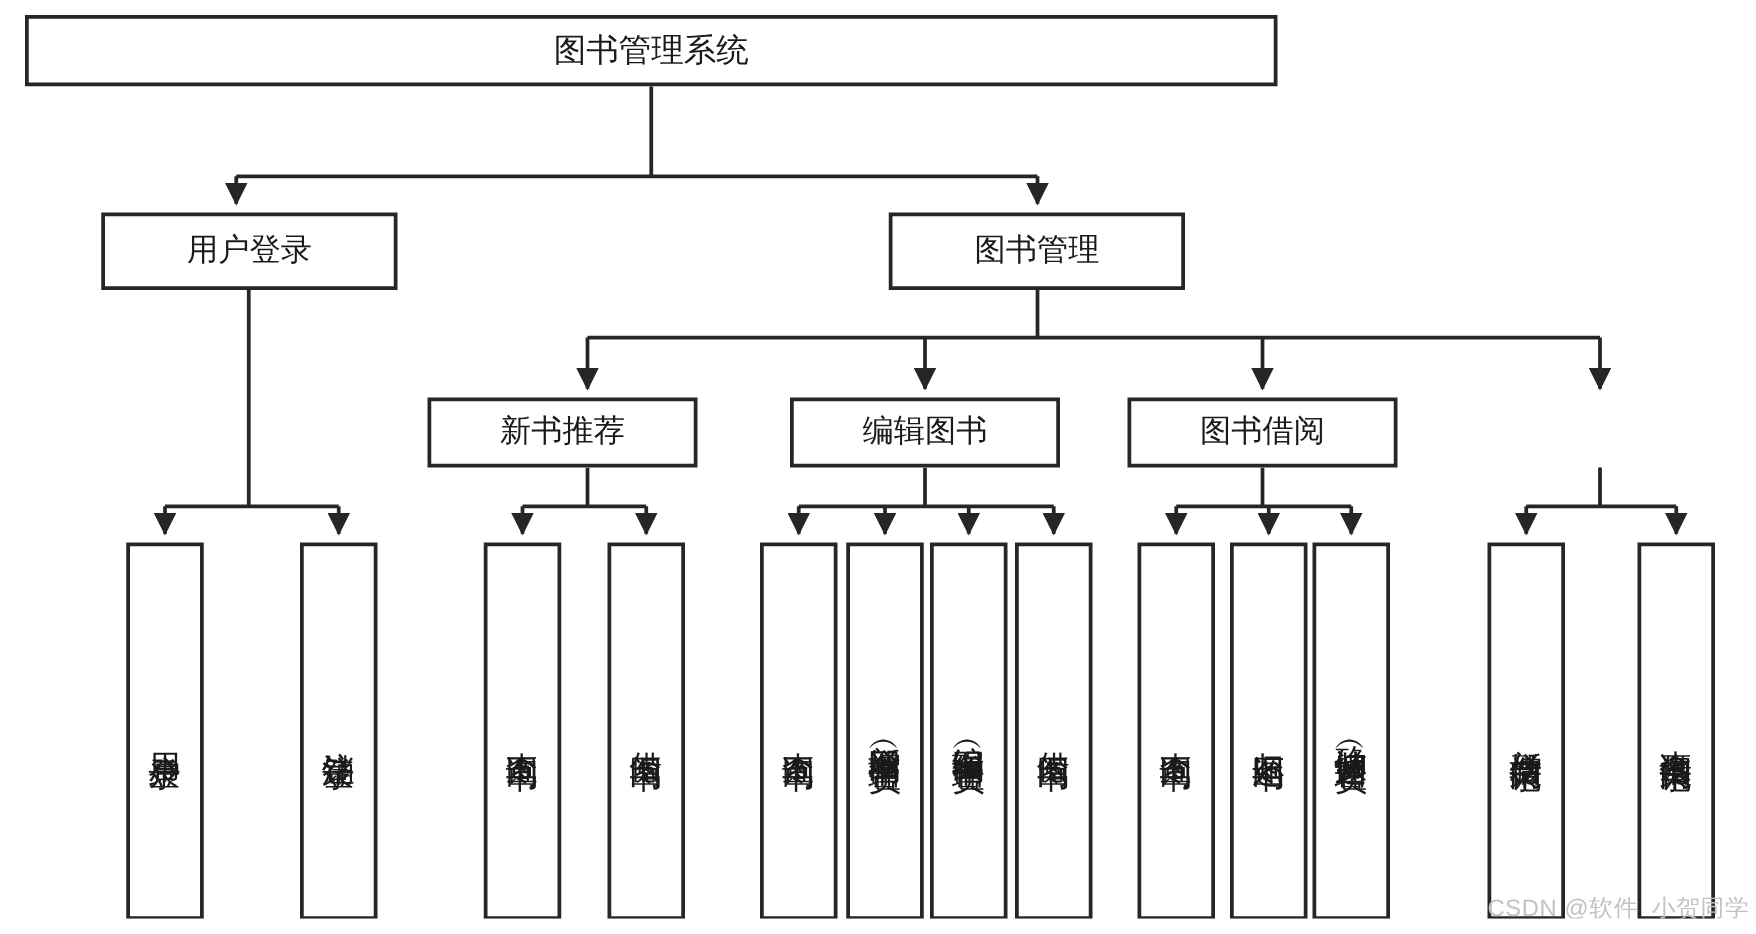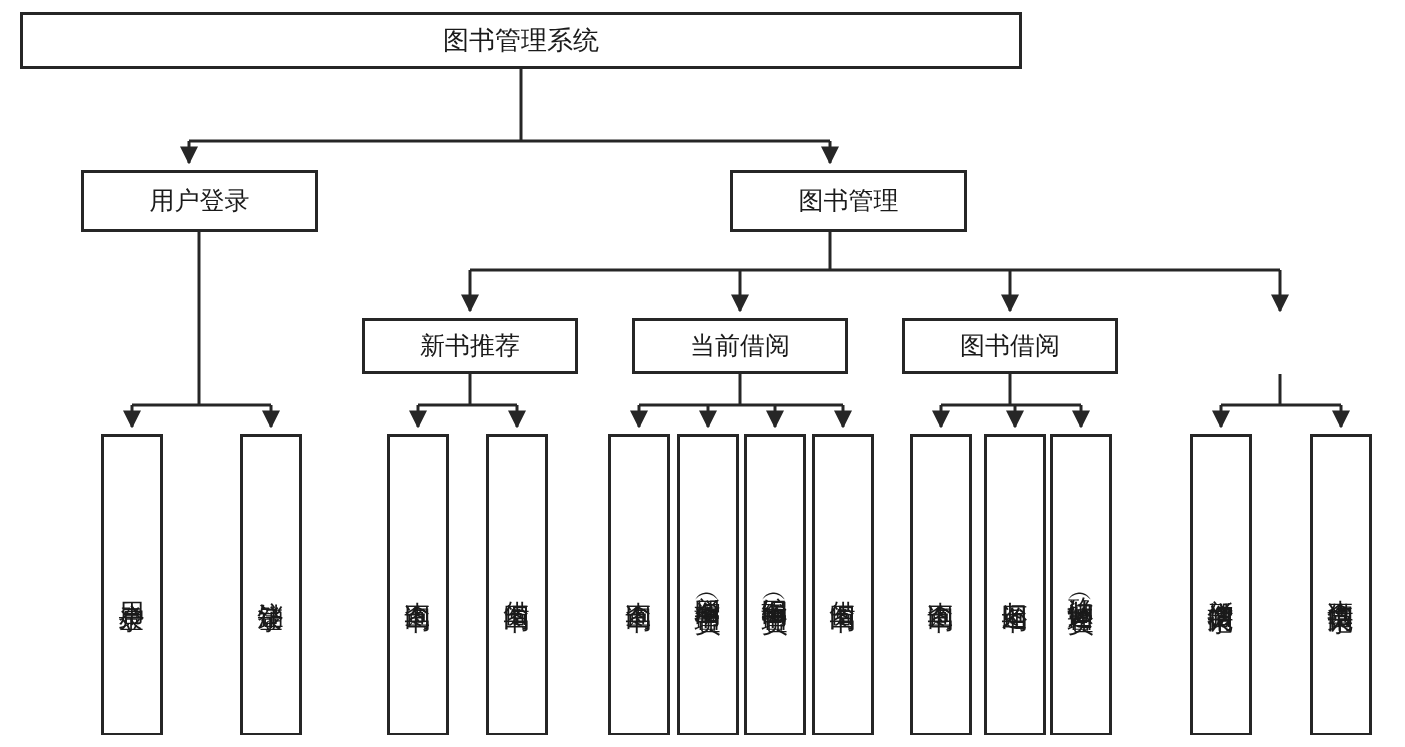--- a/index.html
+++ b/index.html
@@ -118,24 +118,24 @@
       <path d="M 1280 374 L 1280 405"></path>
       <path d="M 1221 405 L 1341 405"></path>
       <path d="M 1221 405 L 1221 427" marker-end="url(#arrow)"></path>
       <path d="M 1341 405 L 1341 427" marker-end="url(#arrow)"></path>
     </g>
   </svg>
 
   <div class="node h-root" id="n-root" style="left: 20px; top: 12px; width: 1002px; height: 57px;">图书管理系统</div>
 
   <div class="node h" id="n-user-login" style="left: 81px; top: 170px; width: 237px; height: 62px;">用户登录</div>
-  <div class="node h" id="n-book-manage" style="left: 730px; top: 170px; width: 237px; height: 62px;">图书管理</div>
+  <div class="node h" id="n-book-manage" style="left: 711px; top: 170px; width: 237px; height: 62px;">图书管理</div>
 
-  <div class="node h" id="n-new-book-recommend" style="left: 362px; top: 318px; width: 216px; height: 56px; text-align: center;">新书推荐</div>
-  <div class="node h" id="n-book-borrow" style="left: 632px; top: 318px; width: 216px; height: 56px;">当前借阅</div>
+  <div class="node h" id="n-new-book-recommend" style="left: 342px; top: 318px; width: 216px; height: 56px; text-align: center;">新书推荐</div>
+  <div class="node h" id="n-book-borrow" style="left: 632px; top: 318px; width: 216px; height: 56px;">编辑图书</div>
   <div class="node h" id="n-current-borrow" style="left: 902px; top: 318px; width: 216px; height: 56px;">图书借阅</div>
 
   <div class="node v" id="n-leaf-0" style="left: 101px; top: 434px; width: 62px; height: 302px;">
       <span class="vt">用户登录</span>
     </div>
   <div class="node v" id="n-leaf-1" style="left: 240px; top: 434px; width: 62px; height: 302px;">
       <span class="vt">注销登录</span>
     </div>
   <div class="node v" id="n-leaf-2" style="left: 387px; top: 434px; width: 62px; height: 302px;">
       <span class="vt">查询图书</span>
@@ -164,13 +164,14 @@
   <div class="node v" id="n-leaf-10" style="left: 1050px; top: 434px; width: 62px; height: 302px;">
       <span class="vt">确认归还（管理员）</span>
     </div>
   <div class="node v" id="n-leaf-11" style="left: 1190px; top: 434px; width: 62px; height: 302px;">
       <span class="vt">新增借阅记录</span>
     </div>
   <div class="node v" id="n-leaf-12" style="left: 1310px; top: 434px; width: 62px; height: 302px;">
       <span class="vt">查询借阅记录</span>
     </div>
 
+  <div class="watermark" id="wm" style="left: 1190px; top: 714px;">CSDN @软件_小贺同学</div>
 </div>
 
 </body></html>

